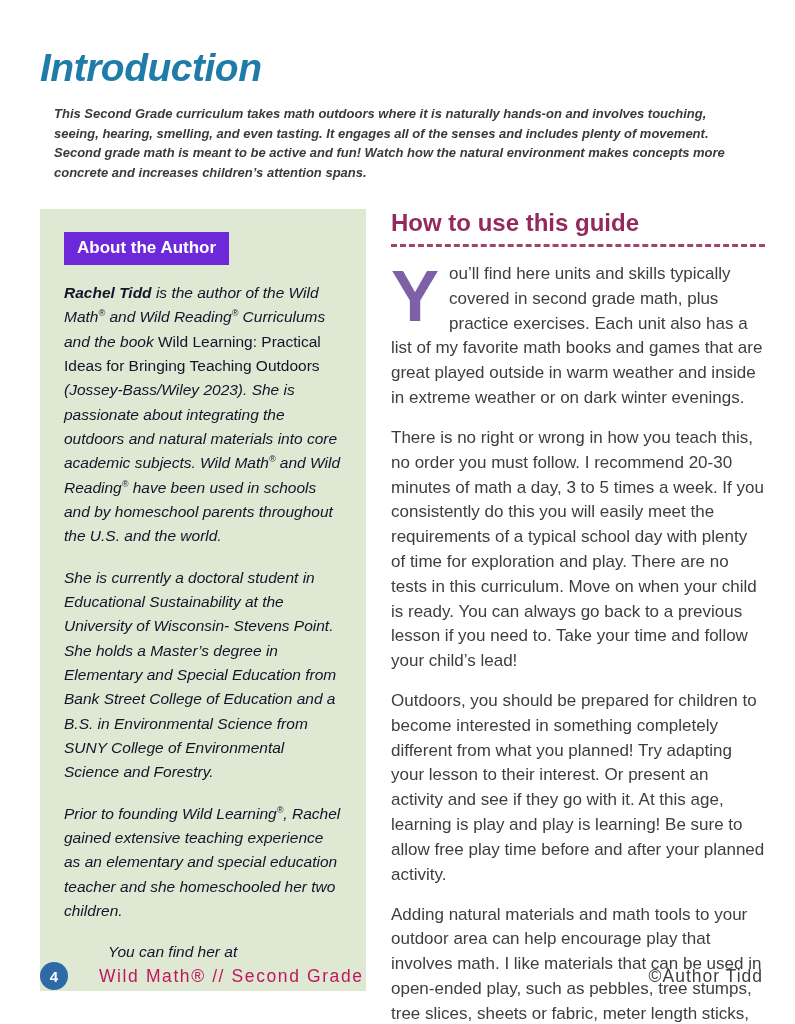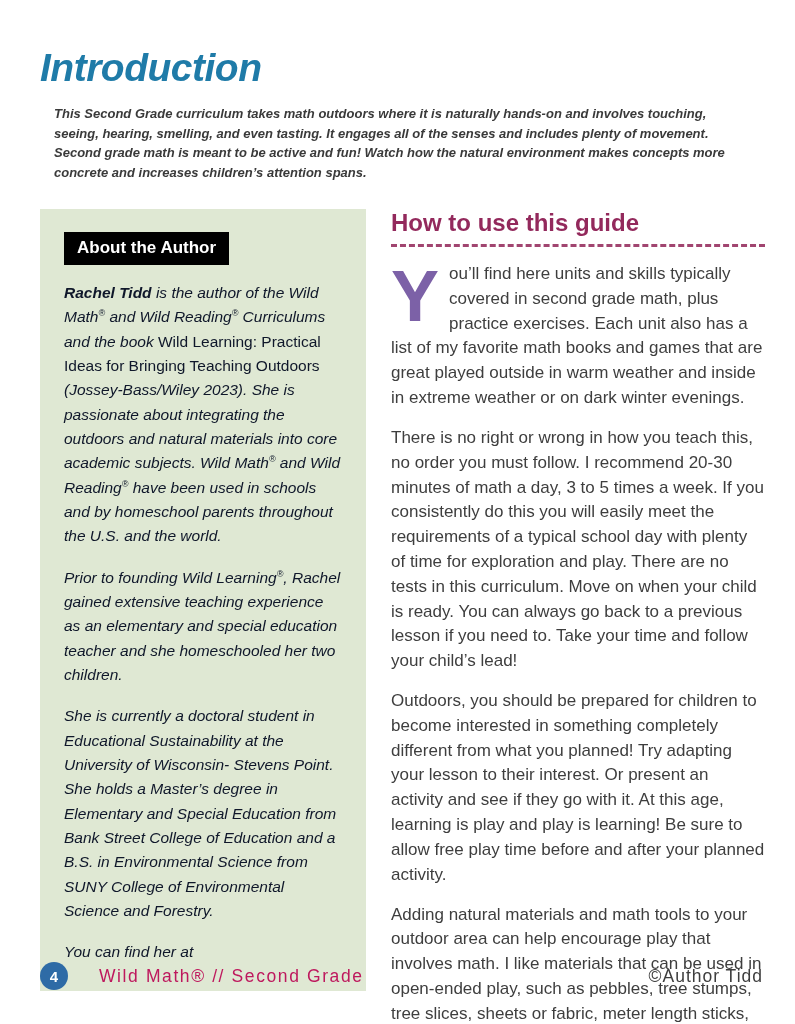--- a/index.html
+++ b/index.html
@@ -18,28 +18,28 @@
     font-size:13px;line-height:1.5;font-weight:bold;font-style:italic;
     color:#3a3a3a;margin:14px;max-width:726px;
   }
   
   .columns{display:flex;gap:25px;margin-top:27px;align-items:flex-start;}
   .author-box{
     width:326px;flex:0 0 326px;background:#dfe8d3;box-sizing:border-box;
     padding:23px 24px 26px 24px;
   }
   .badge{
-    display:inline-block;background:#000000;color:#ffffff;font-weight:bold;
+    display:inline-block;background:#6d28d9;color:#ffffff;font-weight:bold;
     font-size:17px;padding:6px 13px 7px 13px;margin-bottom:16px;
   }
   .ab-p{
     font-size:15.5px;line-height:1.57;font-style:italic;color:#0f172a;
     margin:0 0 17px 0;
   }
-  .ab-p:last-child{margin-bottom:0;}
+  .ab-p:last-child{margin-bottom:0;margin-left:44px;}
   .ab-p .b{font-weight:bold;}
   .ab-p .upright{font-style:normal;}
   .ab-p sup{font-size:9px;line-height:0;}
   
   .main-col{flex:1;min-width:0;}
   .section-heading{
     font-size:24px;font-weight:bold;color:#93295c;margin:0;padding:0 0 7px 0;
     border-bottom:3px dashed #a14570;
   }
   .main-col p{
@@ -76,23 +76,23 @@
 
   <p class="intro">This Second Grade curriculum takes math outdoors where it is naturally hands-on and involves touching, seeing, hearing, smelling, and even tasting. It engages all of the senses and includes plenty of movement. Second grade math is meant to be active and fun! Watch how the natural environment makes concepts more concrete and increases children’s attention spans.</p>
 
   <div class="columns">
 
     <aside class="author-box">
       <span class="badge">About the Author</span>
 
       <p class="ab-p"><span class="b">Rachel Tidd</span><span> is the author of the Wild Math</span><sup>®</sup><span> and Wild Reading</span><sup>®</sup><span> Curriculums and the book </span><span class="upright">Wild Learning: Practical Ideas for Bringing Teaching Outdoors</span><span> (Jossey-Bass/Wiley 2023). She is passionate about integrating the outdoors and natural materials into core academic subjects. Wild Math</span><sup>®</sup><span> and Wild Reading</span><sup>®</sup><span> have been used in schools and by homeschool parents throughout the U.S. and the world.</span></p>
 
+      <p class="ab-p">She is currently a doctoral student in Educational Sustainability at the University of Wisconsin- Stevens Point. She holds a Master’s degree in Elementary and Special Education from Bank Street College of Education and a B.S. in Environmental Science from SUNY College of Environmental Science and Forestry.</p>
+
       <p class="ab-p"><span>Prior to founding Wild Learning</span><sup>®</sup><span>, Rachel gained extensive teaching experience as an elementary and special education teacher and she homeschooled her two children.</span></p>
-
-      <p class="ab-p">She is currently a doctoral student in Educational Sustainability at the University of Wisconsin- Stevens Point. She holds a Master’s degree in Elementary and Special Education from Bank Street College of Education and a B.S. in Environmental Science from SUNY College of Environmental Science and Forestry.</p>
 
       <p class="ab-p"><span>You can find her at </span></p>
     </aside>
 
     <section class="main-col">
       <h2 class="section-heading">How to use this guide</h2>
 
       <p class="first"><span class="dropcap">Y</span><span>ou’ll find here units and skills typically cov­ered in second grade math, plus practice ex­ercises. Each unit also has a list of my favorite math books and games that are great played outside in warm weather and inside in extreme weather or on dark winter evenings.</span></p>
 
       <p>There is no right or wrong in how you teach this, no order you must follow. I recommend 20-30 minutes of math a day, 3 to 5 times a week. If you consistent­ly do this you will easily meet the requirements of a typical school day with plenty of time for exploration and play. There are no tests in this curriculum. Move on when your child is ready. You can always go back to a previous lesson if you need to. Take your time and follow your child’s lead!</p>

